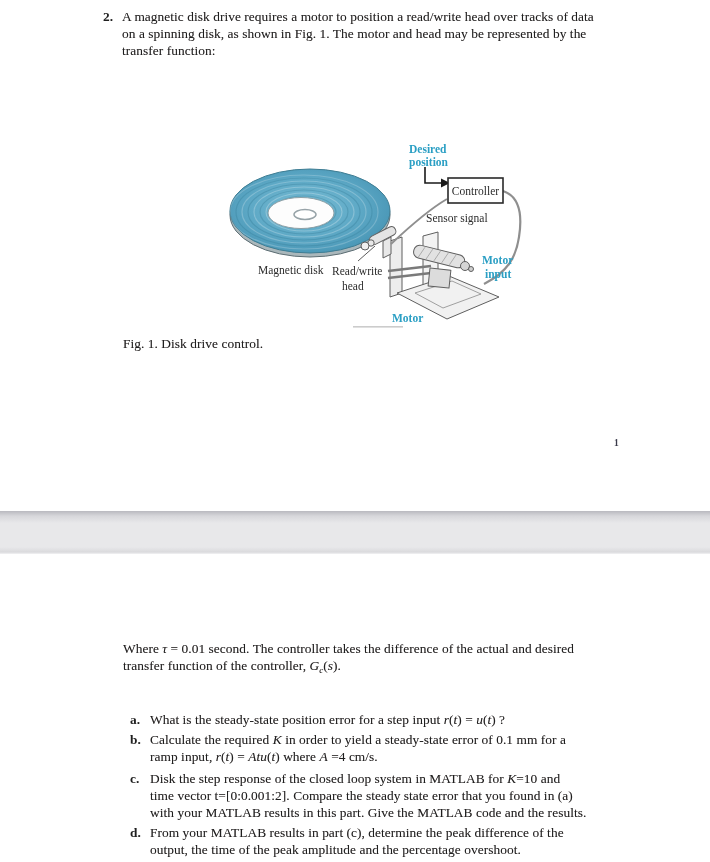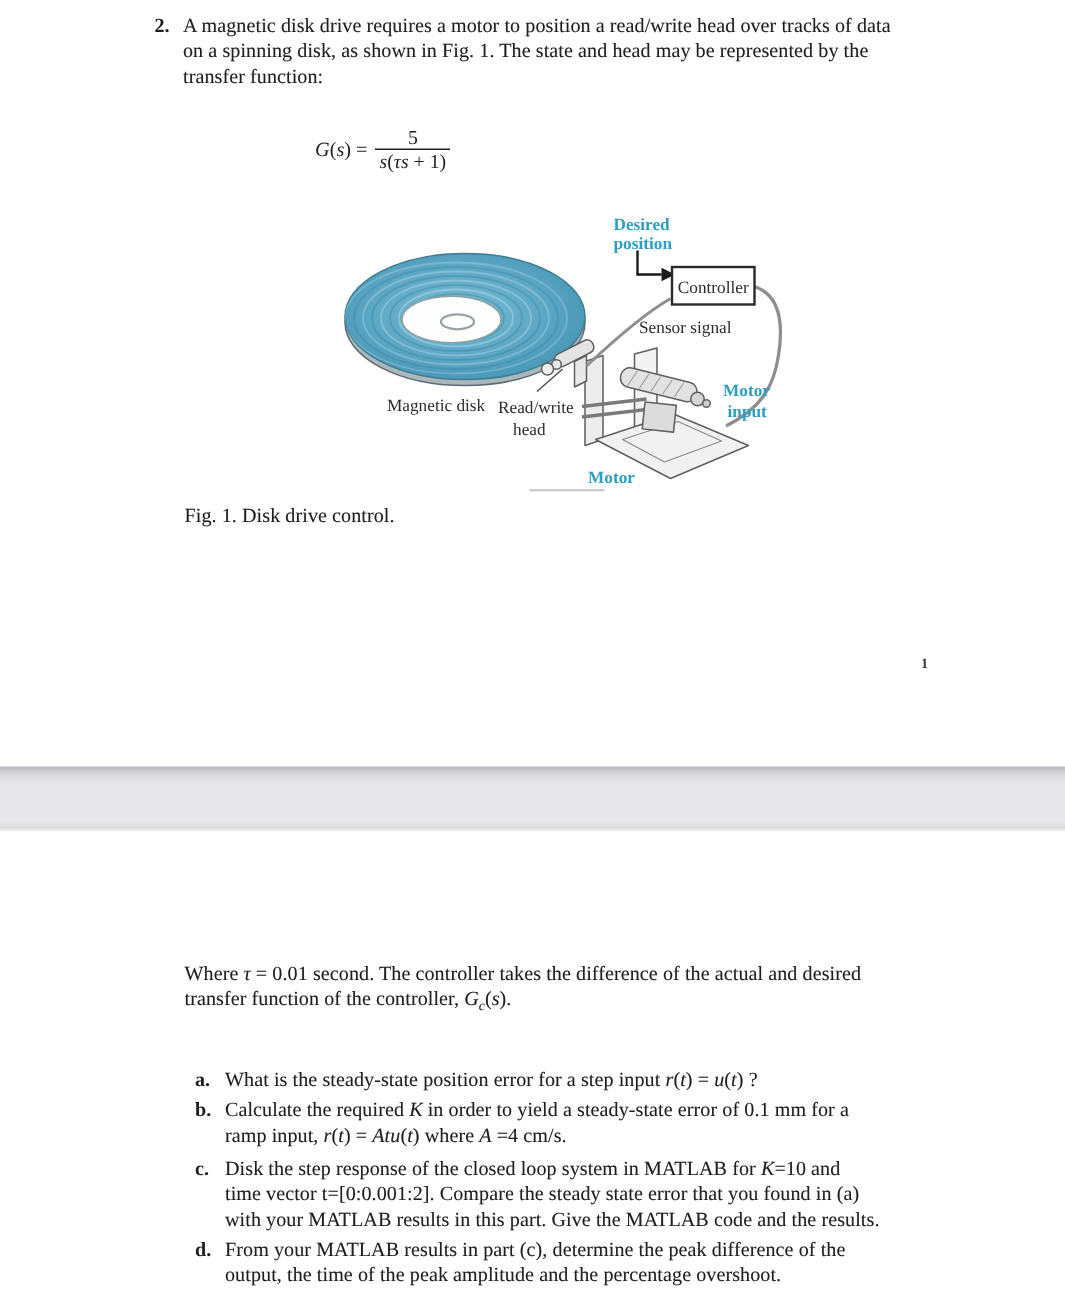--- a/index.html
+++ b/index.html
@@ -38,32 +38,25 @@
 </style>
 </head>
 <body>
 
 <section class="page" id="page1">
 
   <div class="prob">
     <span class="num">2.</span>
     <div>
       <div class="tl"><span>A magnetic disk drive requires a motor to position a read/write head over tracks of data</span></div>
-      <div class="tl"><span>on a spinning disk, as shown in </span><span class="b">Fig. 1</span><span>. The state and head may be represented by the</span></div>
+      <div class="tl"><span>on a spinning disk, as shown in </span><span class="b">Fig. 1</span><span>. The motor and head may be represented by the</span></div>
       <div class="tl"><span>transfer function:</span></div>
     </div>
   </div>
 
-  <div class="eq">
-    <span class="lhs"><span class="i">G</span><span>(</span><span class="i">s</span><span>) = </span></span>
-    <span class="frac">
-      <span class="numr">5</span>
-      <span class="den"><span class="i">s</span><span>(</span><span class="i">τ</span><span class="i">s</span><span> + 1)</span></span>
-    </span>
-  </div>
 
   <svg width="320" height="200" viewBox="0 0 320 200" style="position:absolute;left:225px;top:140px">
     <defs>
       <radialGradient id="dg" cx="47%" cy="46%" r="62%">
         <stop offset="0%" stop-color="#78bcd4"></stop>
         <stop offset="55%" stop-color="#5ea9c6"></stop>
         <stop offset="100%" stop-color="#4492b2"></stop>
       </radialGradient>
       <clipPath id="diskclip">
           <ellipse cx="85" cy="71" rx="80" ry="42"></ellipse>

